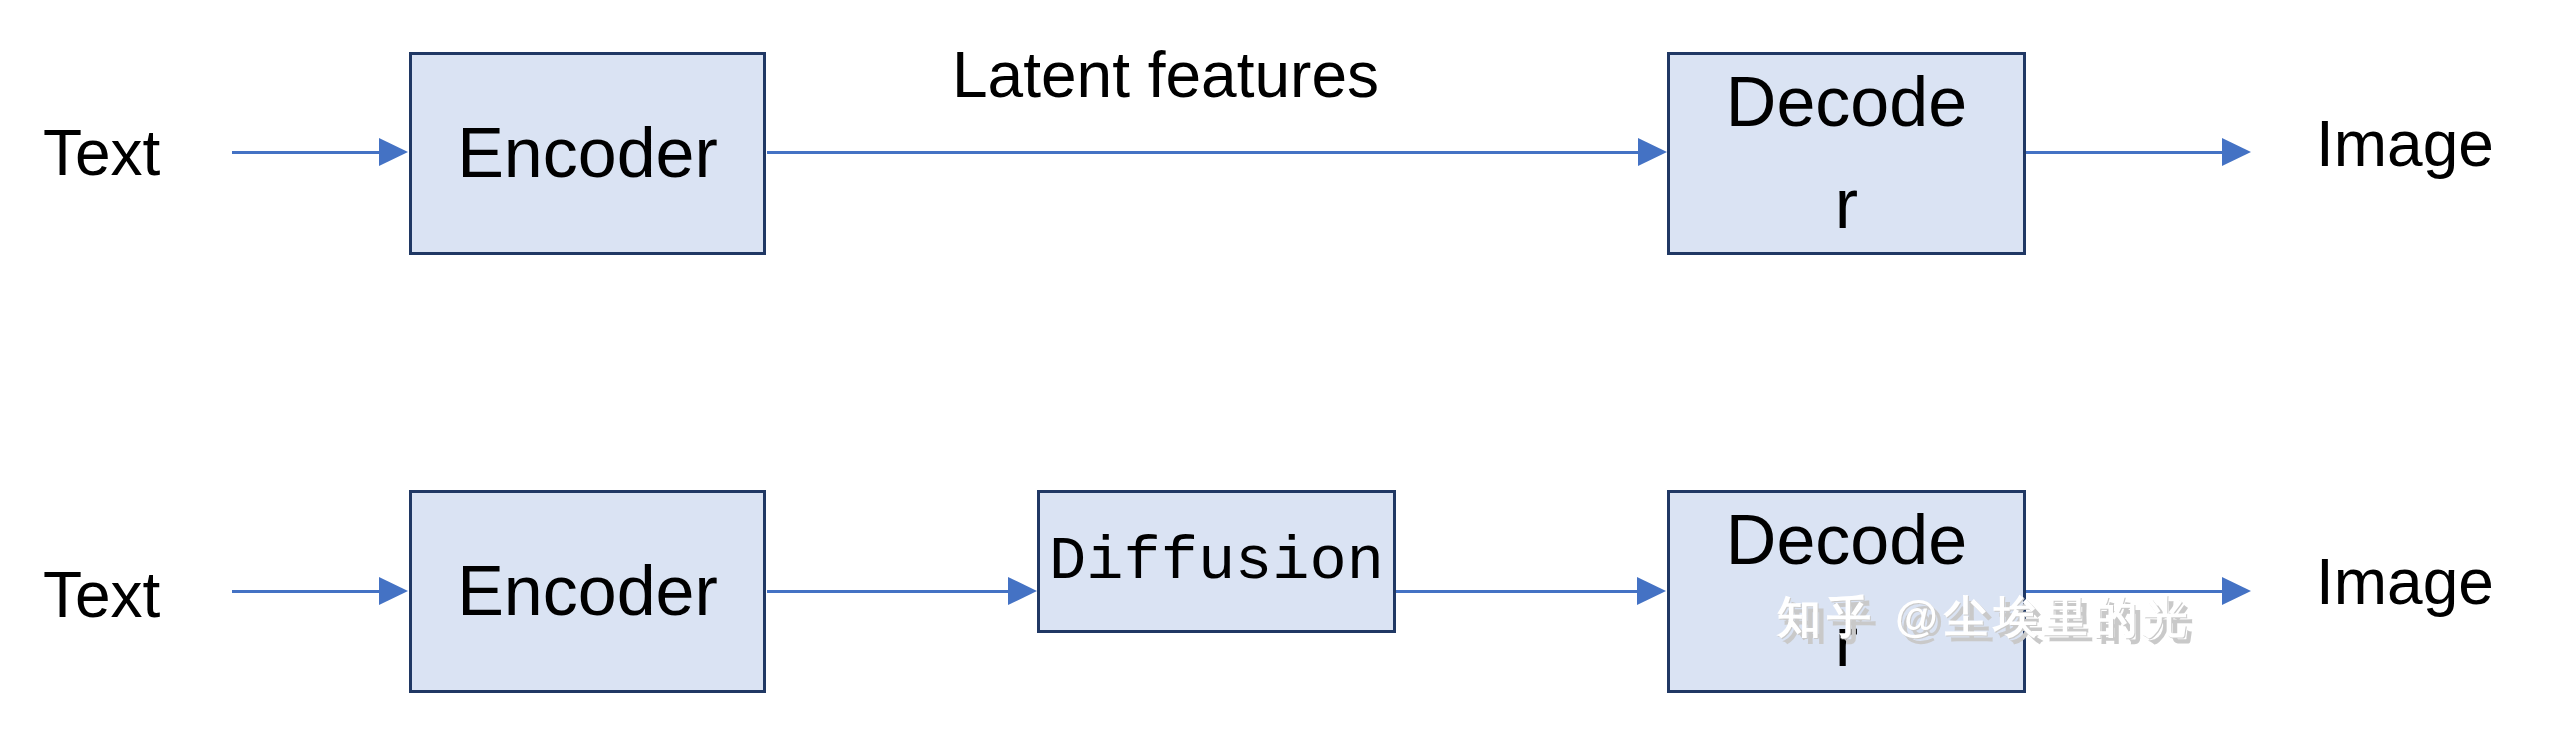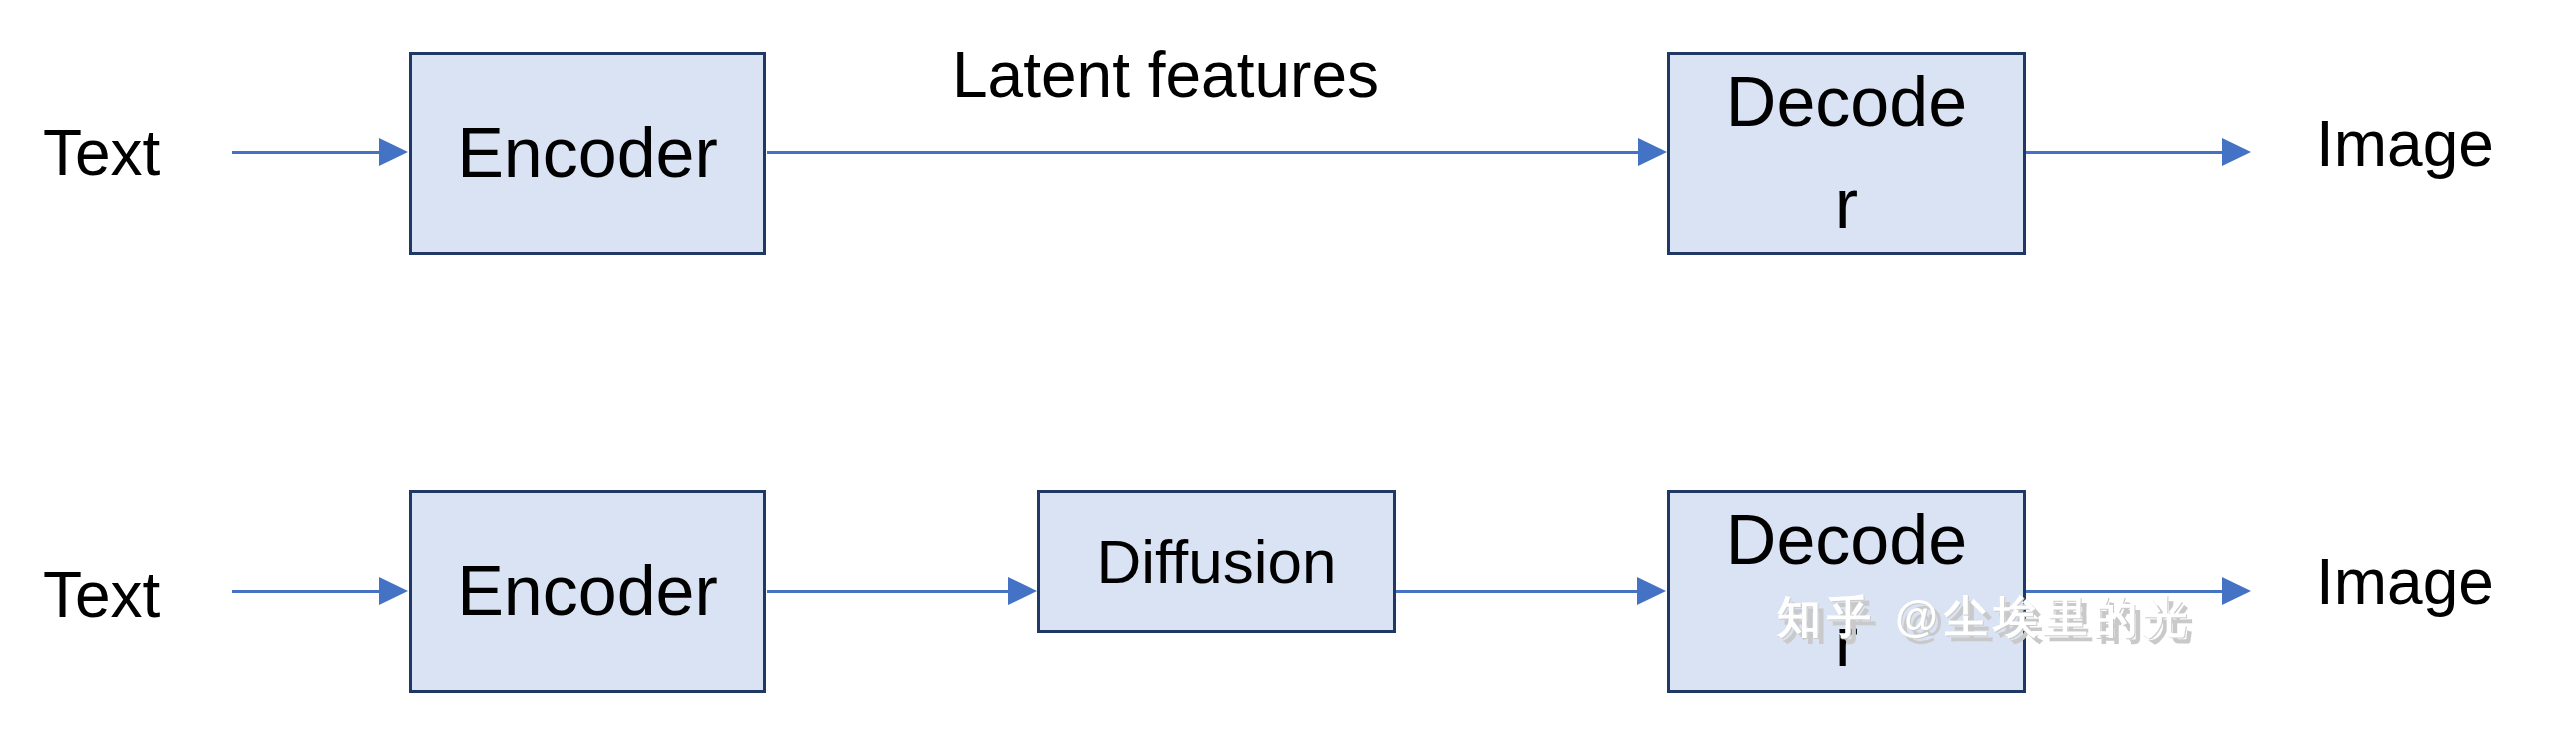--- a/index.html
+++ b/index.html
@@ -68,21 +68,21 @@
   .r1-arrow-label{left:952px;top:40px;width:586px;}
   .r1-arrow-2{left:767px;top:153px;width:900px;}
   .r1-decoder{left:1667px;top:52px;width:359px;height:203px;}
   .r1-arrow-3{left:2026px;top:153px;width:225px;}
   .r1-output{left:2316px;top:109px;}
   
   .r2-input{left:43px;top:560px;}
   .r2-arrow-1{left:232px;top:592px;width:176px;}
   .r2-encoder{left:409px;top:490px;width:357px;height:203px;}
   .r2-arrow-2{left:767px;top:592px;width:270px;}
-  .r2-diffusion{left:1037px;top:490px;width:359px;height:143px;}
+  .r2-diffusion{left:1037px;top:490px;width:359px;height:143px;font-family:Liberation Mono, monospace;}
   .r2-arrow-3{left:1396px;top:592px;width:270px;}
   .r2-decoder{left:1667px;top:490px;width:359px;height:203px;}
   .r2-arrow-4{left:2026px;top:592px;width:225px;}
   .r2-output{left:2316px;top:547px;}
   
   .watermark{
     position:absolute;
     left:1777px;top:588px;
     z-index:10;
     font-size:44px;

